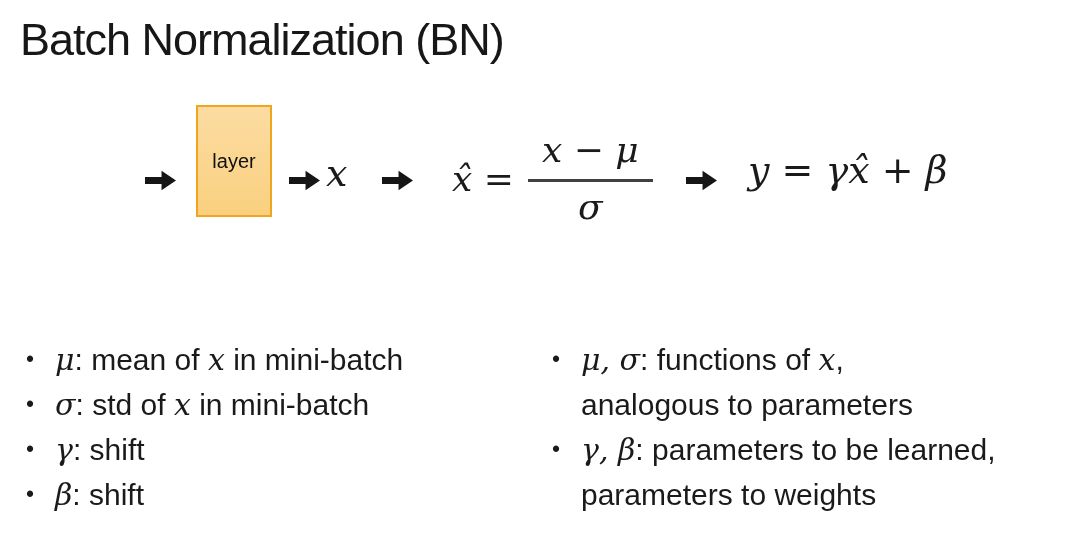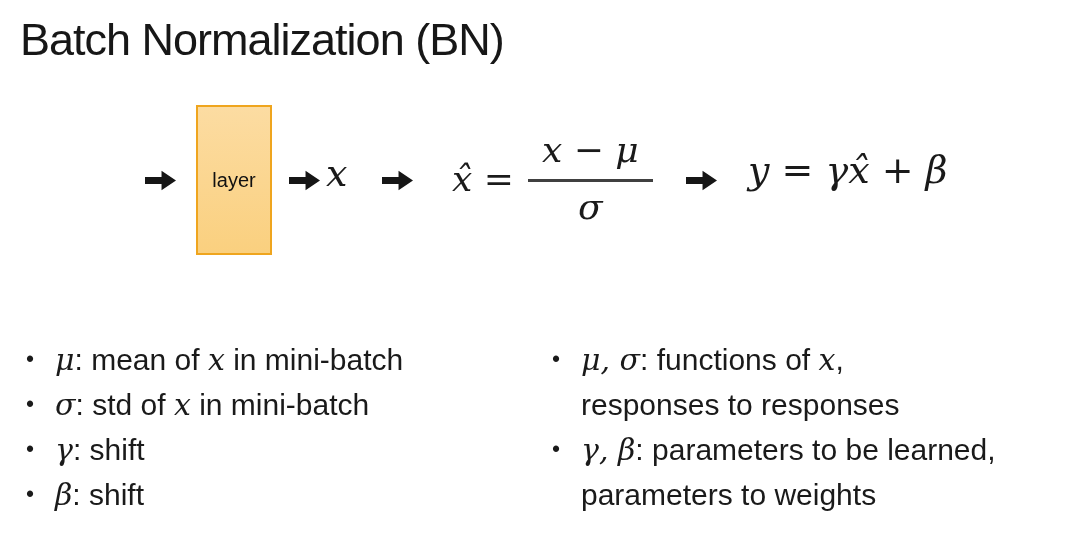--- a/index.html
+++ b/index.html
@@ -39,21 +39,21 @@
   .flow-arrow polygon { fill: #161616; }
   .arrow-1 { left: 145px; top: 170px; }
   .arrow-2 { left: 289px; top: 170px; }
   .arrow-3 { left: 382px; top: 170px; }
   .arrow-4 { left: 686px; top: 170px; }
   .layer-box {
     position: absolute;
     left: 196px;
     top: 105px;
     width: 76px;
-    height: 150px;
+    height: 112px;
     box-sizing: border-box;
     border: 2px solid #efa51e;
     background: linear-gradient(180deg, #fcdca2, #fad07f);
     display: flex;
     align-items: center;
     justify-content: center;
   }
   .layer-box-label {
     font-size: 20px;
     color: #111;
@@ -187,19 +187,19 @@
     <span class="dot">•</span>
     <span class="content"><span class="math">β</span><span>: shift</span><span class="math"></span><span></span></span>
   </div>
 </div>
 
 <div class="bullet-list bullet-list-right">
   <div class="bullet-row">
     <span class="dot">•</span>
     <span class="content"><span class="math">μ, σ</span><span>: functions of </span><span class="math">x</span><span>,</span></span>
   </div>
-  <div class="continuation">responses to responses</div>
+  <div class="continuation">analogous to parameters</div>
   <div class="bullet-row">
     <span class="dot">•</span>
     <span class="content"><span class="math">γ, β</span><span>: parameters to be learned,</span><span class="math"></span><span></span></span>
   </div>
   <div class="continuation">parameters to weights</div>
 </div>
 
 </body></html>

